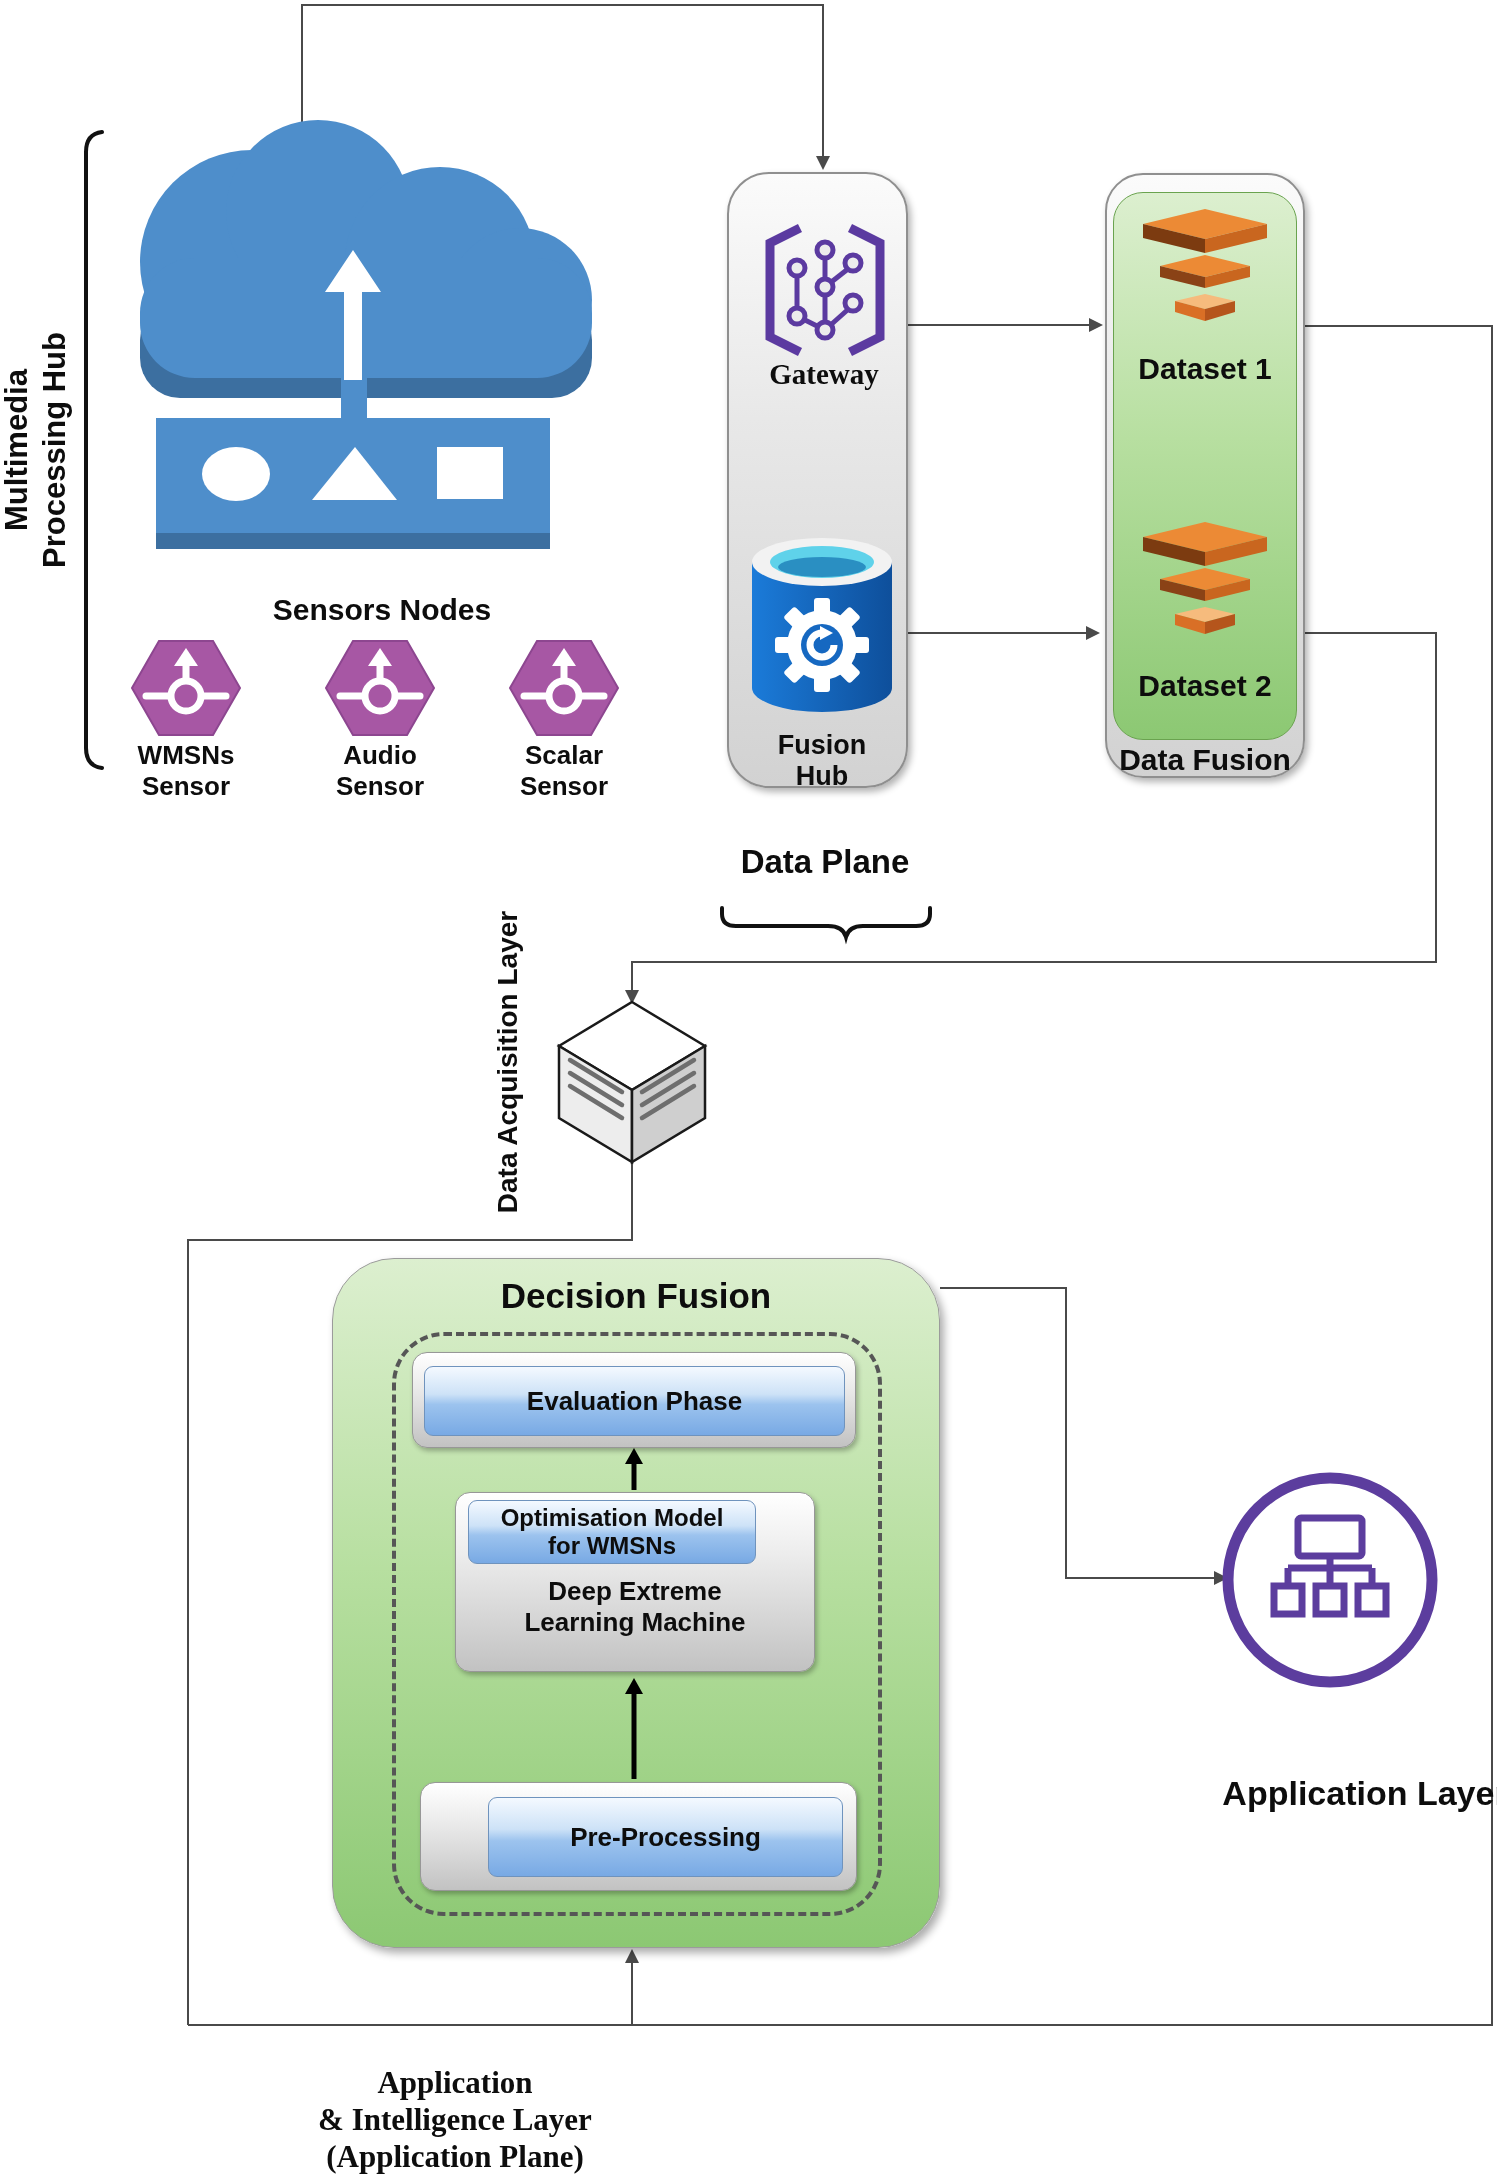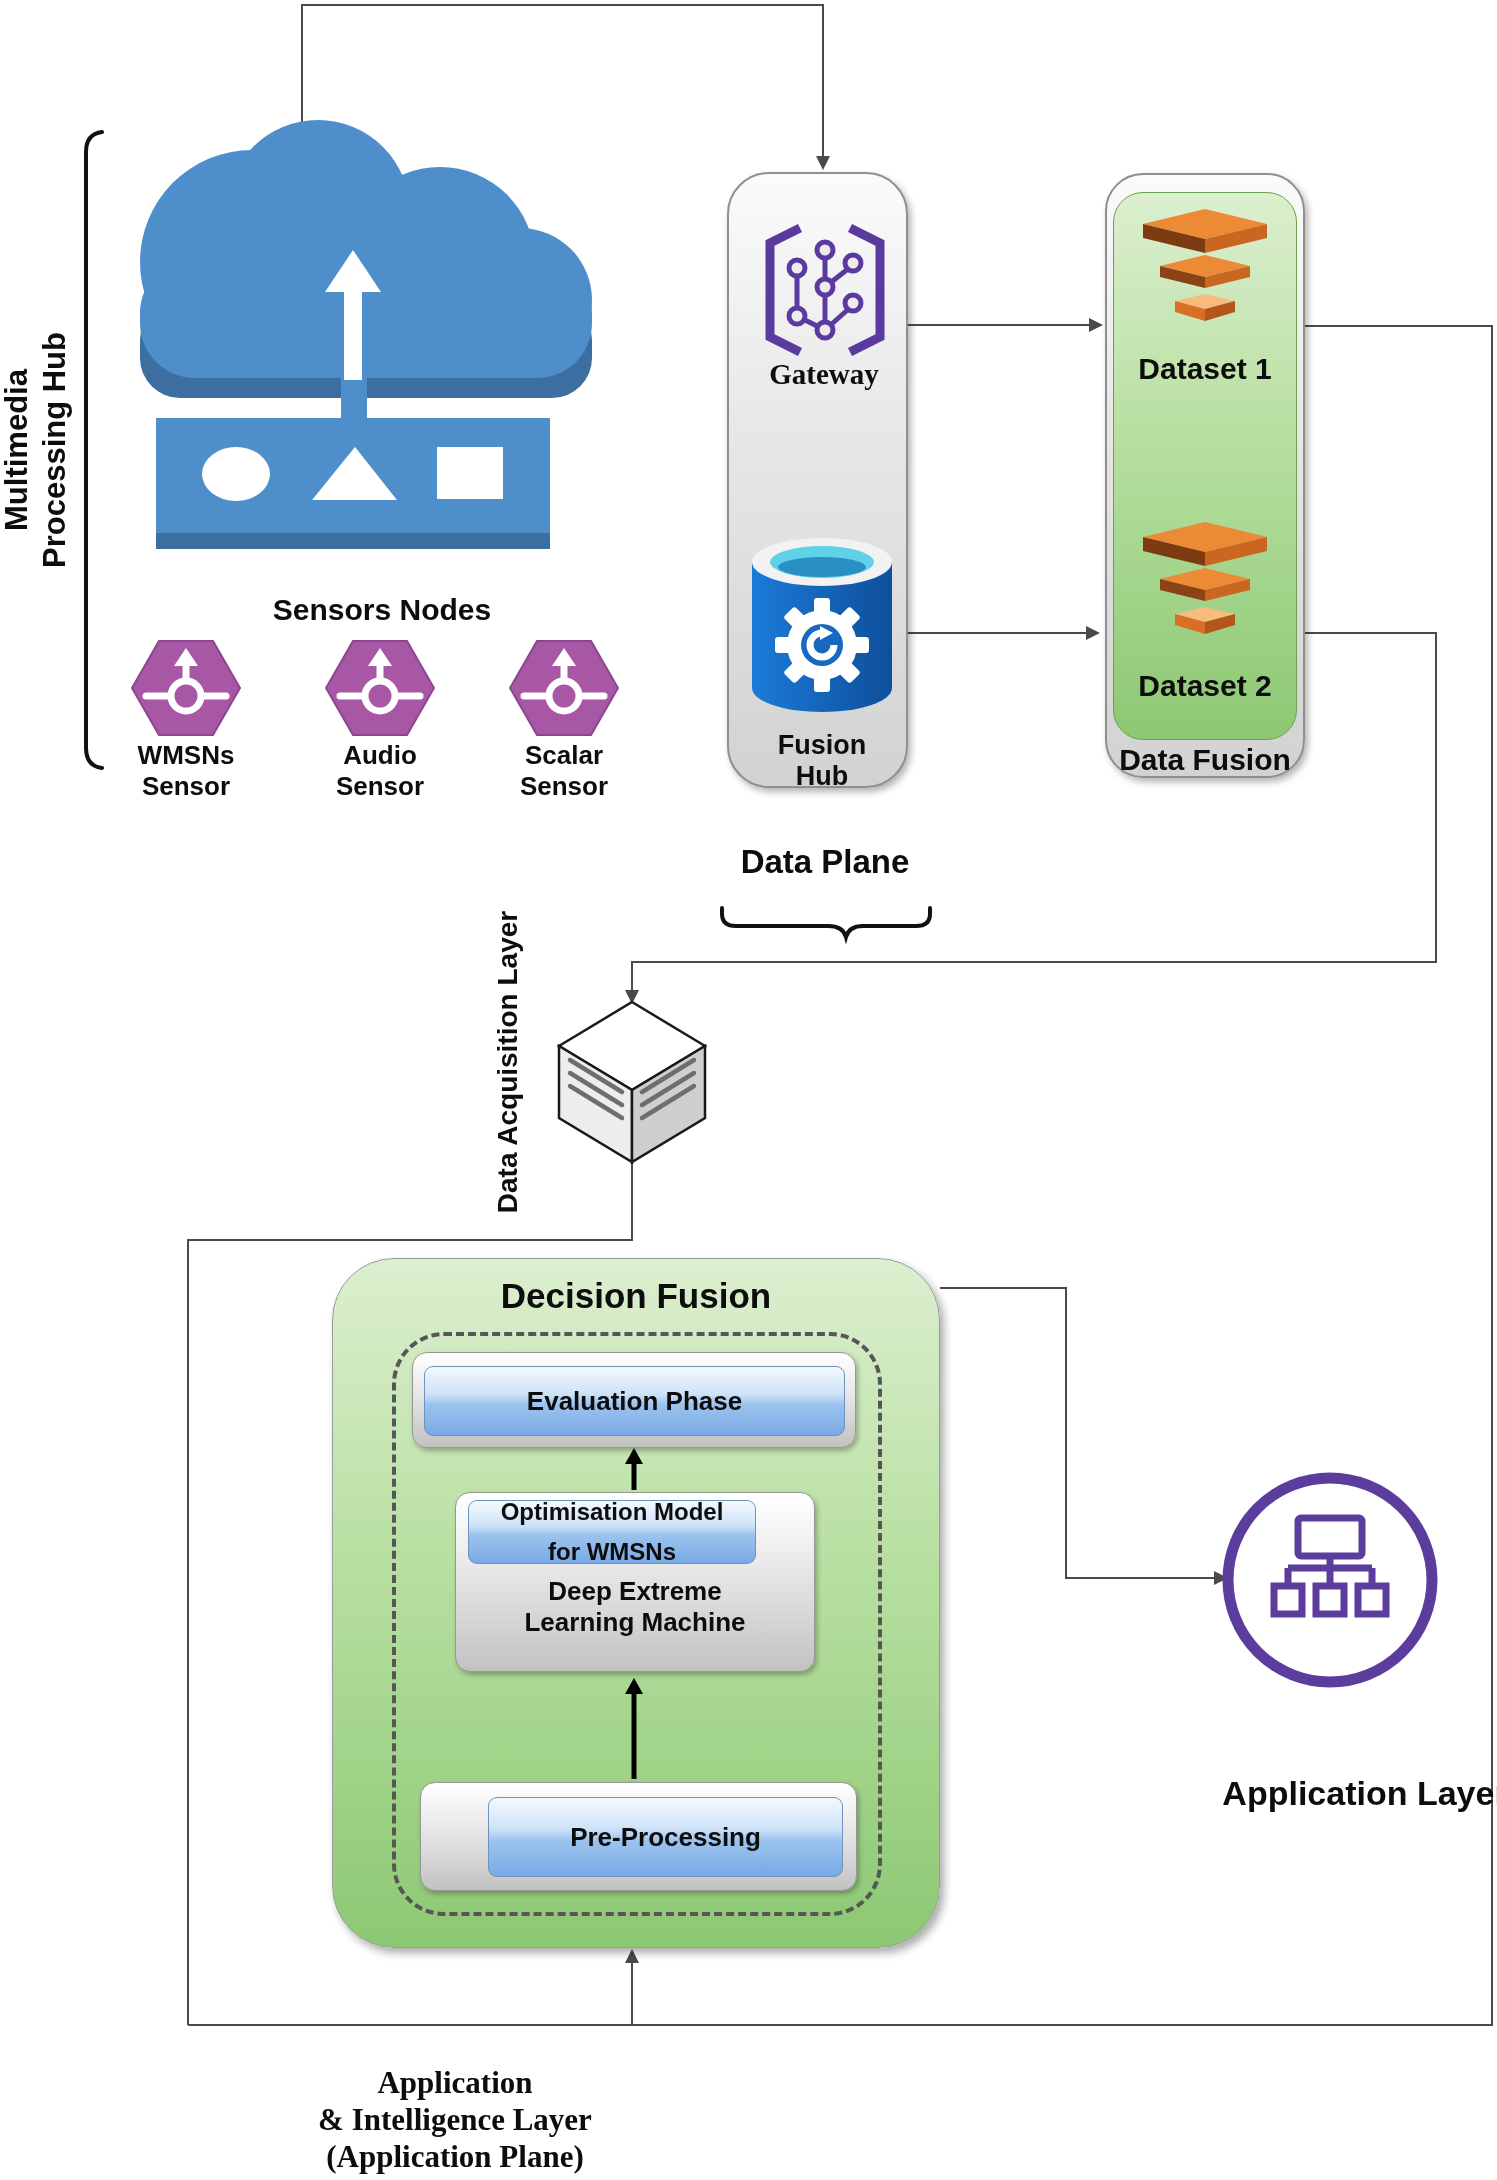--- a/index.html
+++ b/index.html
@@ -64,21 +64,21 @@
   <div class="box greenfill" style="left:332px;top:1258px;width:608px;height:690px;border-radius:62px;border:1px solid #9b9b9b;box-shadow:4px 5px 8px rgba(0,0,0,.33);"></div>
   <div class="box" style="left:392px;top:1332px;width:490px;height:584px;border:4px dashed #565656;border-radius:52px;"></div>
 
   <div class="box silver" style="left:412px;top:1352px;width:444px;height:96px;"></div>
   <div class="box bluebtn flexc" style="left:424px;top:1366px;width:421px;height:70px;">
     <span class="lbl" style="position:static;font-size:26px;">Evaluation Phase</span>
   </div>
 
   <div class="box silver" style="left:455px;top:1492px;width:360px;height:180px;"></div>
   <div class="box bluebtn flexc" style="left:468px;top:1500px;width:288px;height:64px;">
-    <span class="lbl" style="position:static;font-size:24px;line-height:40px;">Optimisation Model
+    <span class="lbl" style="position:static;font-size:24px;line-height:28px;">Optimisation Model
 for WMSNs</span>
   </div>
 
   <div class="box silver" style="left:420px;top:1782px;width:437px;height:109px;"></div>
   <div class="box bluebtn flexc" style="left:488px;top:1797px;width:355px;height:80px;">
     <span class="lbl" style="position:static;font-size:26px;">Pre-Processing</span>
   </div>
 
   <svg class="layer" id="icons" viewBox="0 0 1497 2180">
 

